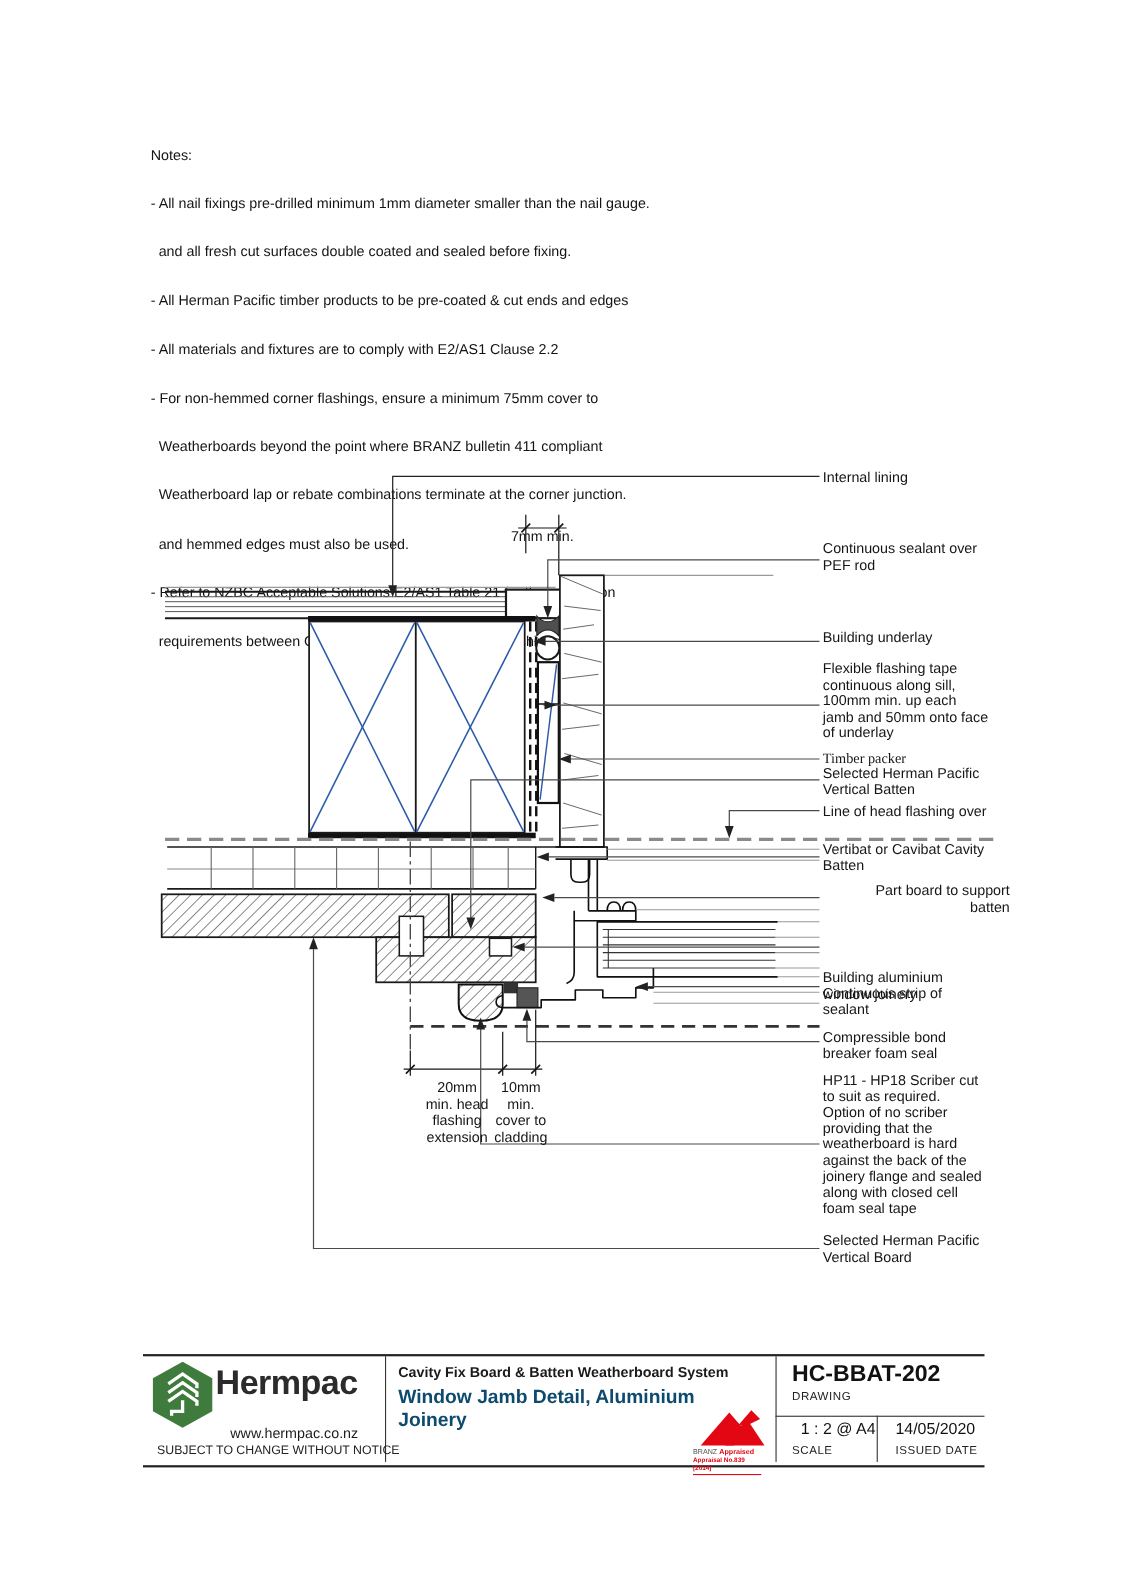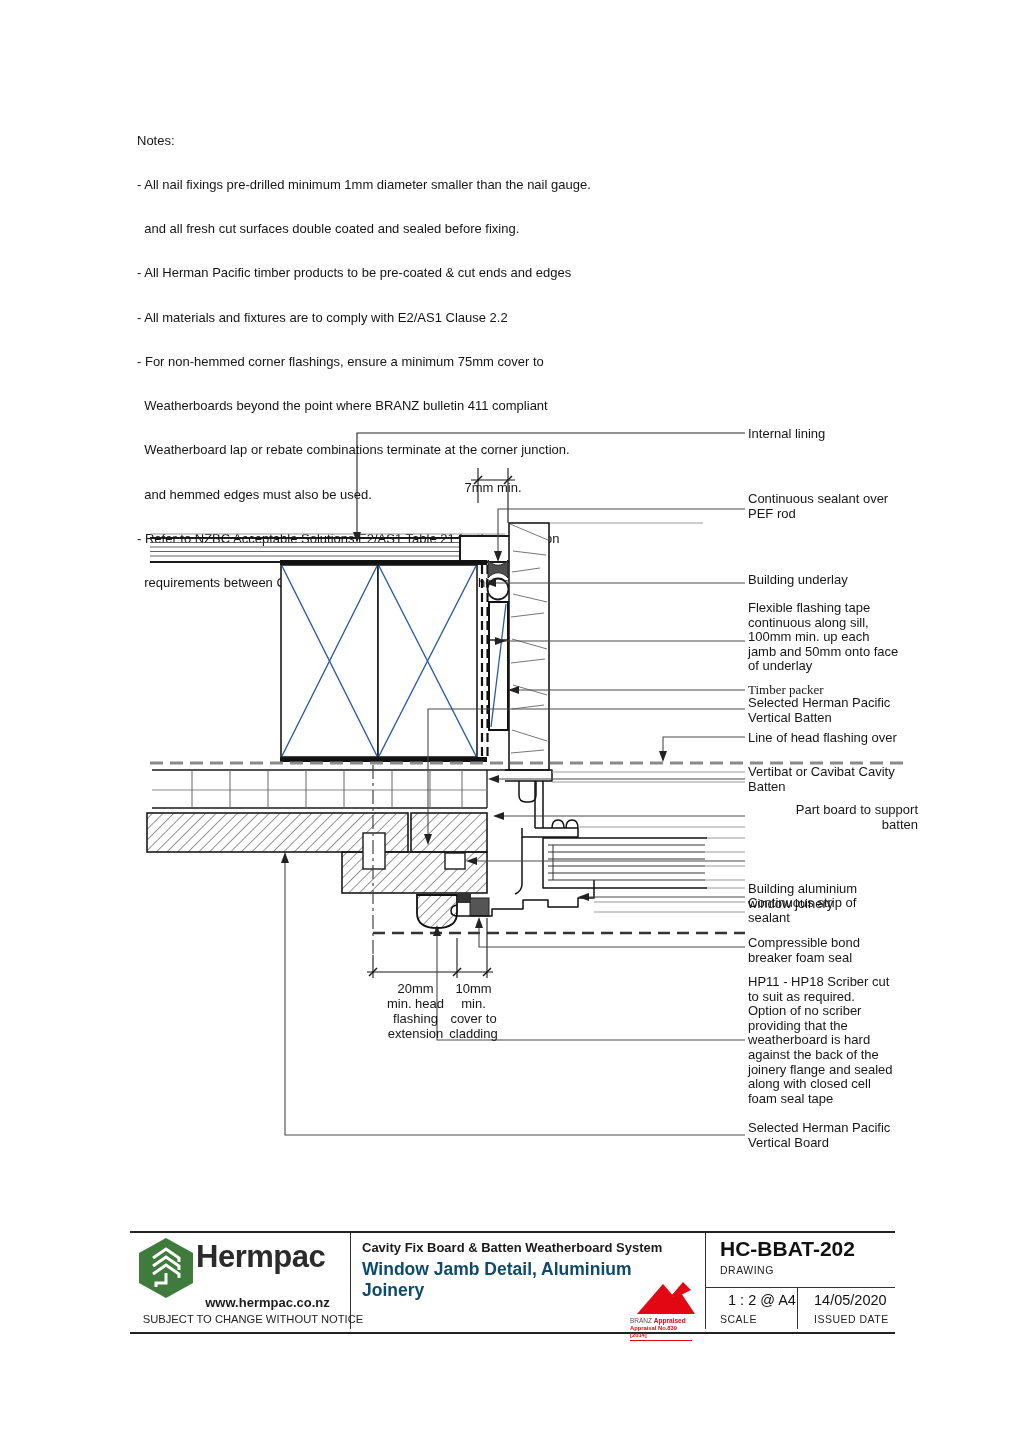--- a/index.html
+++ b/index.html
@@ -8,21 +8,21 @@
   
   #notes{left:137px;top:104px;font-size:13px;line-height:14.75px;white-space:pre;color:#141414;}
   
   .callout{left:748px;width:170px;font-size:13px;line-height:14.6px;white-space:pre-line;color:#161616;}
   .dim{font-size:13px;line-height:15px;text-align:center;white-space:pre-line;color:#161616;}
   
   #titleblock{left:130px;top:1231px;width:765px;height:99px;border-top:2px solid #222;border-bottom:2px solid #222;}
   .tb-vline{position:absolute;width:0;border-left:1.5px solid #333;}
   .tb-hline{position:absolute;height:0;border-top:1.5px solid #333;}
   #brand-name{left:66px;top:6px;font-size:31px;font-weight:bold;letter-spacing:-0.5px;color:#2b2b2b;}
-  #brand-web{left:40px;top:62px;width:195px;text-align:center;font-size:13px;font-weight:bold;color:#1c1c1c;}
+  #brand-web{left:40px;top:62px;width:195px;text-align:center;font-size:13px;font-weight:normal;color:#1c1c1c;}
   #brand-disclaimer{left:8px;top:80px;width:230px;text-align:center;font-size:11.2px;color:#222;}
   #tb-system{left:232px;top:7px;font-size:13px;font-weight:bold;color:#1a1a1a;}
   #tb-title{left:232px;top:26px;font-size:17.5px;font-weight:bold;line-height:21px;white-space:pre-line;color:#0c4a6e;}
   #tb-number{left:590px;top:4px;font-size:21px;font-weight:bold;color:#111;}
   #tb-number-label{left:590px;top:31px;font-size:10.5px;letter-spacing:0.5px;color:#222;}
   #tb-scale-value{left:598px;top:59px;font-size:14.5px;color:#111;}
   #tb-scale-label{left:590px;top:80px;font-size:10.5px;letter-spacing:0.5px;color:#222;}
   #tb-date-value{left:684px;top:59px;font-size:14.5px;color:#111;}
   #tb-date-label{left:684px;top:80px;font-size:10.5px;letter-spacing:0.5px;color:#222;}
   .branz-small{position:absolute;left:500px;top:84px;width:95px;font-size:6.5px;line-height:7.5px;color:#555;}

